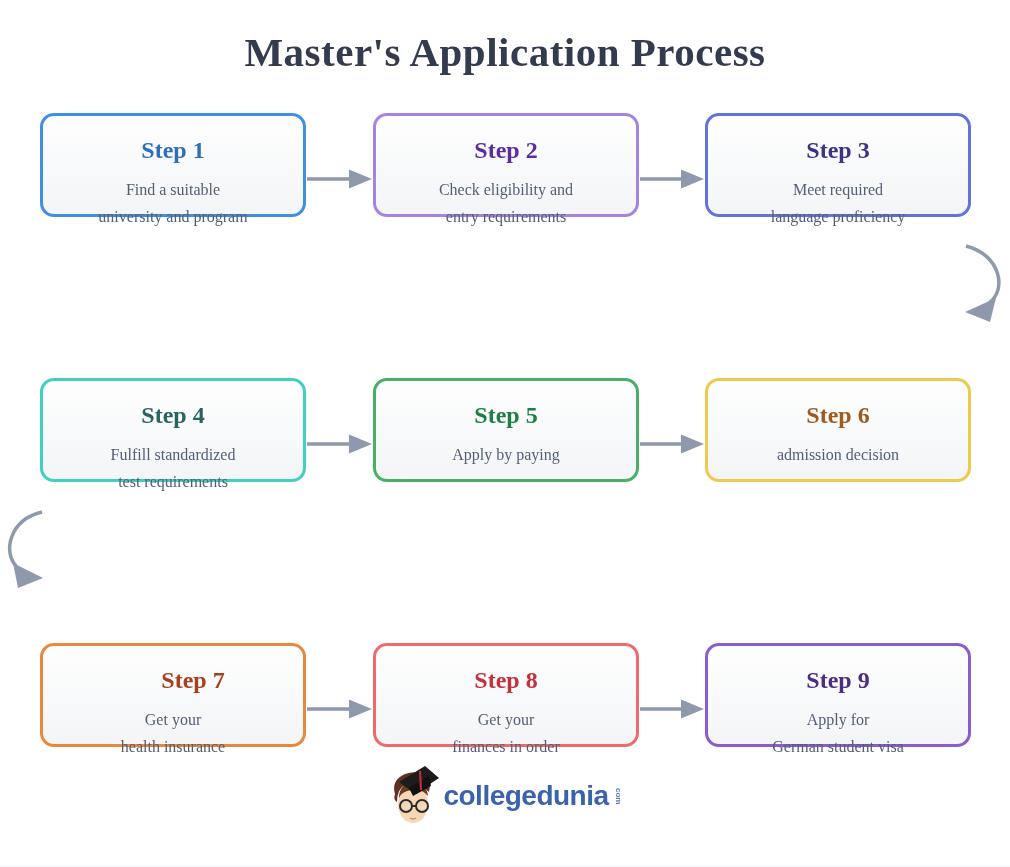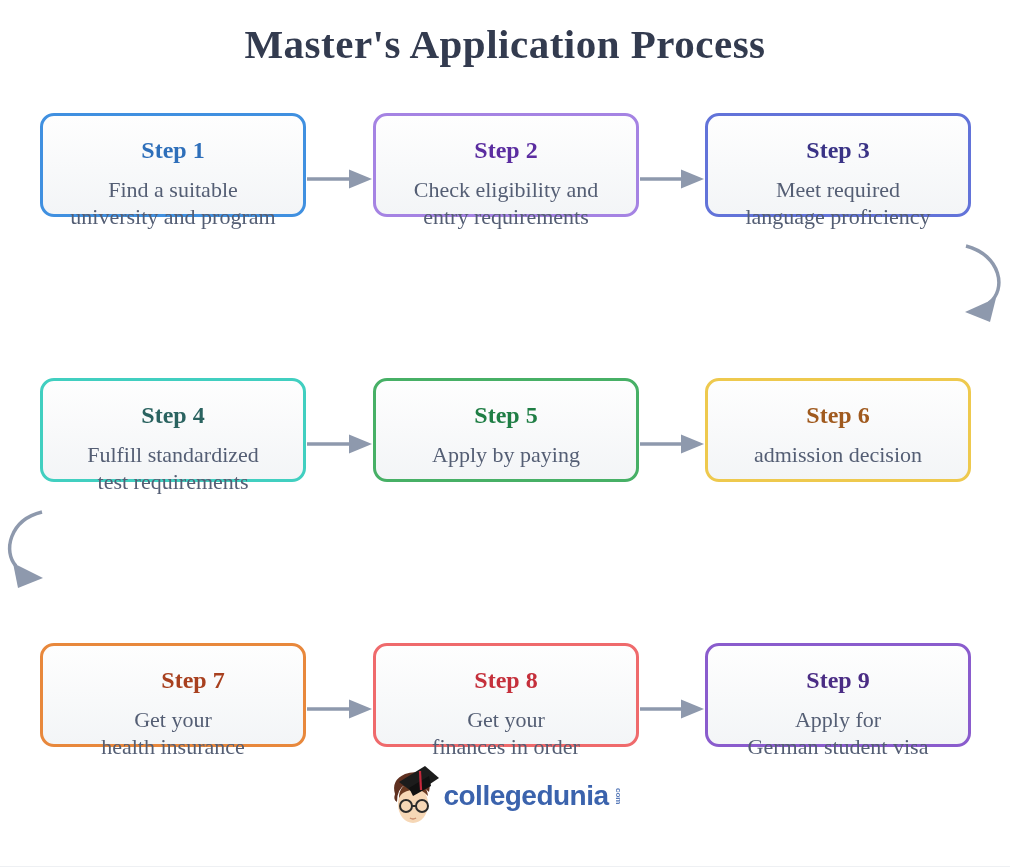--- a/index.html
+++ b/index.html
@@ -8,21 +8,21 @@
     position: relative;
     width: 1010px;
     height: 867px;
     background: var(--background, #ffffff);
     overflow: hidden;
     font-family: "Liberation Serif", "DejaVu Serif", serif;
     border-bottom: 1px solid #eef0f3;
   }
   .title {
     position: absolute;
-    top: 20px;
+    top: 28px;
     left: 0;
     width: 100%;
     text-align: center;
     font-family: "Liberation Serif", "DejaVu Serif", serif;
     font-weight: bold;
     font-size: 41px;
     letter-spacing: 0.5px;
     color: var(--title-text, #333b4f);
   }
   .step-box {
@@ -34,21 +34,21 @@
     background: linear-gradient(180deg, #fefefe 0%, #f3f5f7 100%);
     text-align: center;
     padding-top: 21px;
   }
   .step-heading {
     font-weight: bold;
     font-size: 24px;
     margin-bottom: 12px;
   }
   .step-text {
-    font-size: 22px;
+    font-size: 16px;
     line-height: 27px;
     color: var(--body-text, #545e74);
   }
   .arrows {
     position: absolute;
     left: 0; top: 0;
     width: 1010px; height: 867px;
     pointer-events: none;
   }
   .arrows line, .arrows path {

